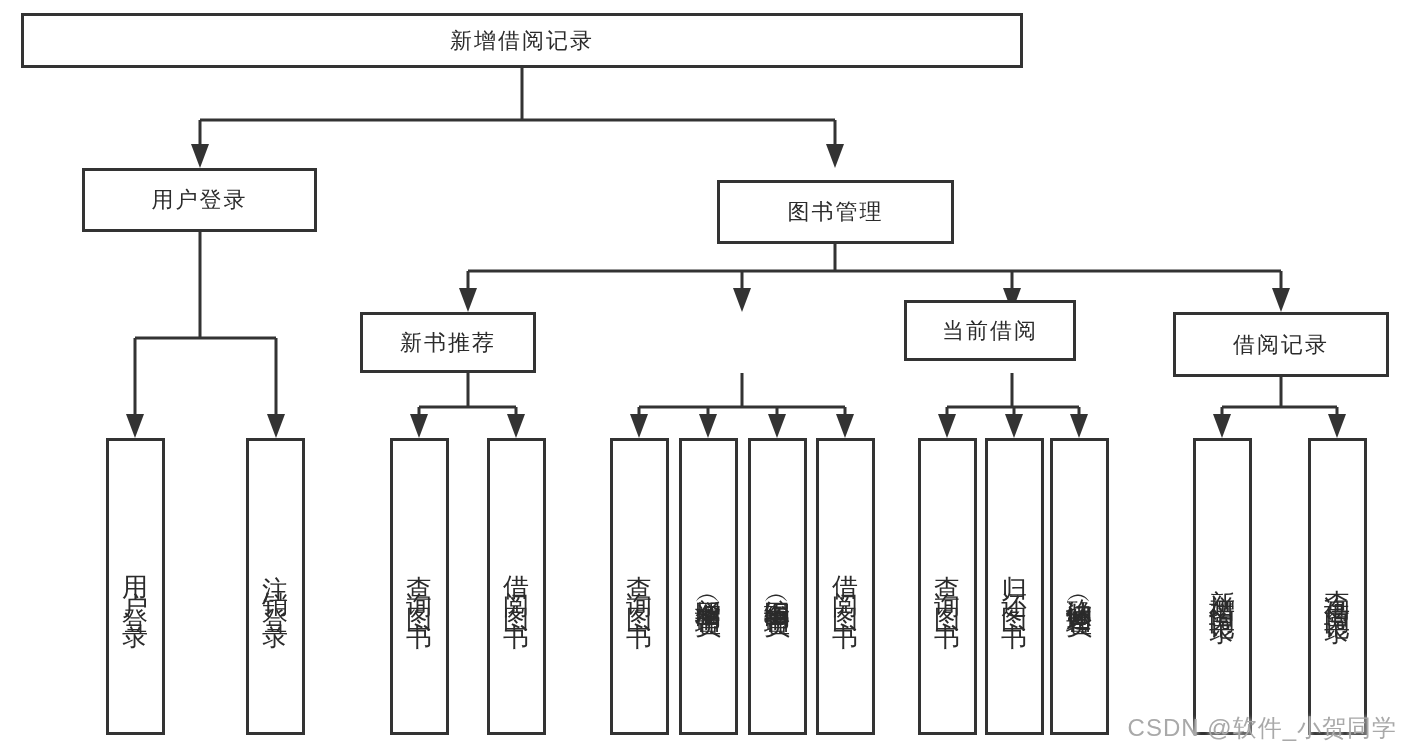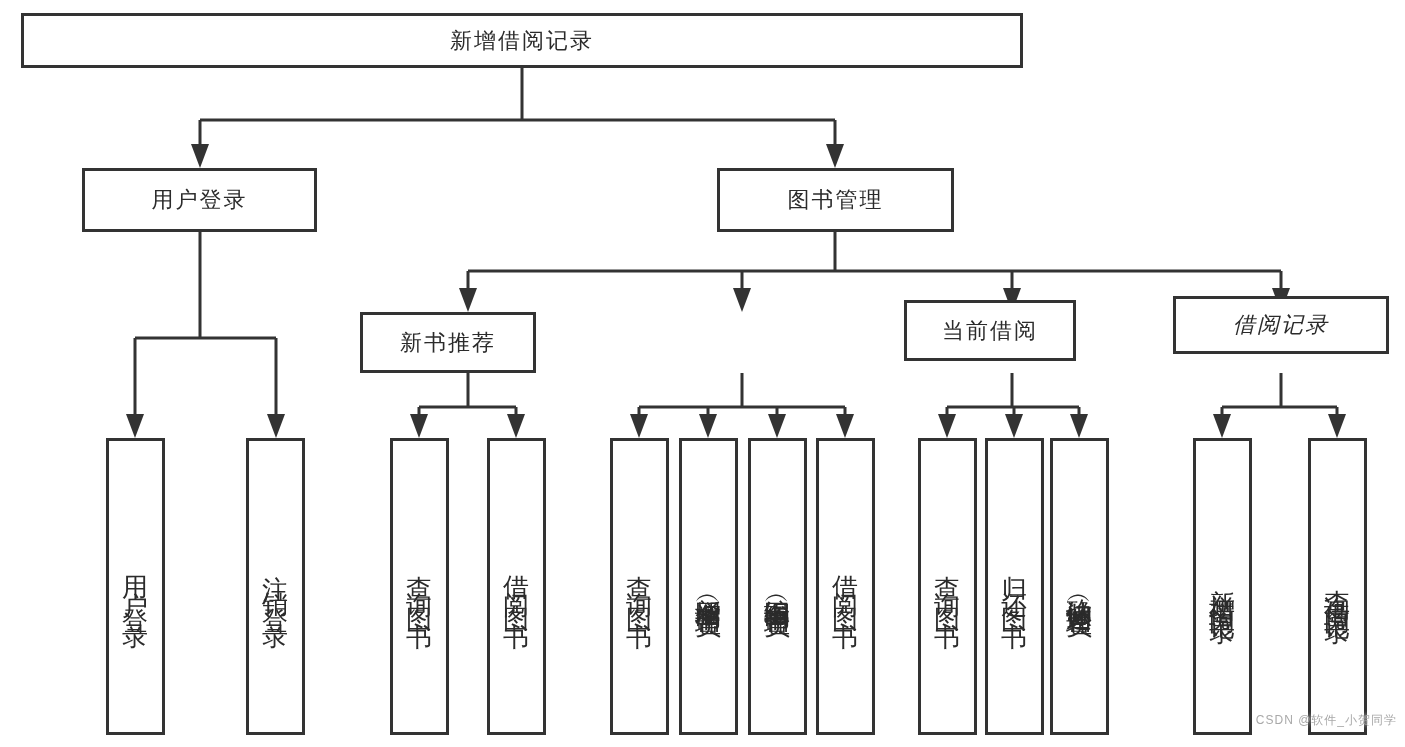--- a/index.html
+++ b/index.html
@@ -43,21 +43,21 @@
     line-height: 1;
   }
   .v4 { letter-spacing: 16px; }
   .v6 { letter-spacing: 6px; }
   .v9 { letter-spacing: 2px; }
   .watermark {
     position: absolute;
     right: 8px;
     top: 712px;
     z-index: 3;
-    font-size: 12px;
+    font-size: 24px;
     color: #a9a9a9;
     letter-spacing: 1px;
     text-shadow: 0 0 4px #ffffff;
     white-space: nowrap;
   }
 </style>
 </head>
 <body>
 
 <div class="canvas">
@@ -98,25 +98,25 @@
       <polygon points="1014,438 1005,414 1023,414"></polygon>
       <polygon points="1079,438 1070,414 1088,414"></polygon>
       <polygon points="1222,438 1213,414 1231,414"></polygon>
       <polygon points="1337,438 1328,414 1346,414"></polygon>
     </g>
   </svg>
 
   <div class="box h" style="left:21px; top:13px; width:1002px; height:55px;">新增借阅记录</div>
 
   <div class="box h" style="left:82px; top:168px; width:235px; height:64px;">用户登录</div>
-  <div class="box h" style="left:717px; top:168px; width:237px; height:64px;">图书管理</div>
+  <div class="box h" style="left:717px; top:180px; width:237px; height:64px;">图书管理</div>
 
   <div class="box h" style="left:360px; top:312px; width:176px; height:61px;">新书推荐</div>
   <div class="box h" style="left:904px; top:300px; width:172px; height:61px;">当前借阅</div>
-  <div class="box h" style="left:1173px; top:296px; width:216px; height:58px;font-style:italic;">借阅记录</div>
+  <div class="box h" style="left:1173px; top:312px; width:216px; height:65px;">借阅记录</div>
 
   <div class="box v v4" style="left:106px; top:438px; width:59px; height:297px;">用户登录</div>
   <div class="box v v4" style="left:246px; top:438px; width:59px; height:297px;">注销登录</div>
 
   <div class="box v v4" style="left:390px; top:438px; width:59px; height:297px;">查询图书</div>
   <div class="box v v4" style="left:487px; top:438px; width:59px; height:297px;">借阅图书</div>
 
   <div class="box v v4" style="left:610px; top:438px; width:59px; height:297px;">查询图书</div>
   <div class="box v v9" style="left:679px; top:438px; width:59px; height:297px;">新增图书（管理员）</div>
   <div class="box v v9" style="left:748px; top:438px; width:59px; height:297px;">编辑图书（管理员）</div>

